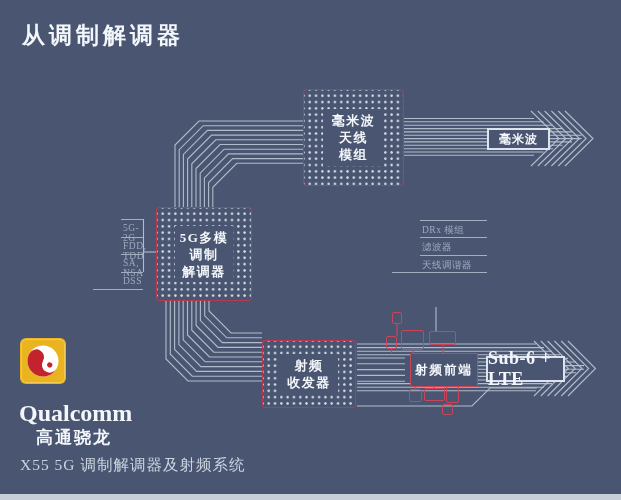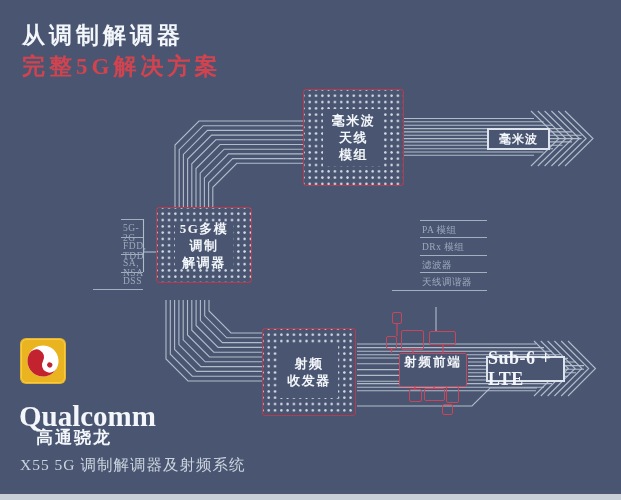--- a/index.html
+++ b/index.html
@@ -17,45 +17,45 @@
   
   .chip{position:absolute;z-index:2;box-sizing:border-box;border:1.6px solid var(--red);border-radius:3px;
         background-color:var(--bg);
         background-image:radial-gradient(circle, rgba(216,223,234,.95) 1px, rgba(0,0,0,0) 1.45px);
         background-size:6.3px 6.3px;background-position:2.6px 2.6px;}
   .chip .cover{position:absolute;left:19%;right:19%;top:20%;bottom:20%;background:var(--bg);
         display:flex;align-items:center;justify-content:center;}
   .chip .cover span{white-space:pre-line;text-align:center;color:var(--white);font-weight:bold;
         font-size:13px;line-height:17px;letter-spacing:1.5px;}
   #chip-mmwave{left:303px;top:89px;width:101px;height:97px;}
-  #chip-modem {left:156px;top:207px;width:96px;height:76px;}
-  #chip-xcvr  {left:262px;top:328px;width:94px;height:88px;}
+  #chip-modem {left:156px;top:207px;width:96px;height:94px;}
+  #chip-xcvr  {left:262px;top:340px;width:94px;height:68px;}
   
   .rfbox{position:absolute;z-index:2;box-sizing:border-box;border:1.4px solid var(--cred);border-radius:2px;}
-  #rffe-main{left:399px;top:353px;width:68px;height:34px;background:var(--bg);
-        display:flex;justify-content:center;}
+  #rffe-main{left:410px;top:353px;width:68px;height:34px;background:var(--bg);
+        display:flex;align-items:center;justify-content:center;}
   #rffe-main span{color:var(--white);font-weight:bold;font-size:12.5px;letter-spacing:2px;}
   
   .flowlabel{position:absolute;z-index:3;box-sizing:border-box;background:var(--bg);
         border:2px solid #dde4ee;color:var(--white);font-weight:bold;
         display:flex;align-items:center;justify-content:center;}
   #lbl-mmwave{left:487px;top:128px;width:63px;height:22px;font-size:12px;letter-spacing:1px;}
   #lbl-sub6 {left:486px;top:356px;width:79px;height:26px;font-size:18px;letter-spacing:.5px;}
   
   .lrows{position:absolute;z-index:2;border-bottom:1px solid rgba(186,196,211,.8);}
   .lrow{box-sizing:border-box;border-top:1px solid rgba(186,196,211,.8);color:var(--gray);
         font-size:9.5px;letter-spacing:.5px;padding:3px 0 0 2px;margin-left:28px;}
   #left-labels{left:93px;top:219px;width:50px;}
   #left-labels .lrow{height:17.5px;}
   #right-labels{left:392px;top:220px;width:95px;}
   #right-labels .lrow{height:17.4px;}
   
   .logo{position:absolute;left:20px;top:338px;width:46px;height:46px;z-index:2;}
   .wordmark{position:absolute;left:19px;top:400px;z-index:2;color:var(--white);
-        font-weight:bold;font-size:29px;letter-spacing:0;}
+        font-weight:bold;font-size:24px;letter-spacing:0;}
   .cnname{position:absolute;left:36px;top:426px;z-index:2;color:var(--white);
         font-weight:bold;font-size:17px;letter-spacing:2px;}
   .product{position:absolute;left:20px;top:455px;z-index:2;color:#ccd4e0;
         font-size:15.5px;letter-spacing:1px;}
   .strip{position:absolute;left:0;bottom:0;width:100%;height:6px;background:var(--strip);z-index:4;}
 </style>
 </head>
 <body>
 
 <div class="canvas">
@@ -133,21 +133,20 @@
       <line stroke="#c9455a" fill="none" stroke-width="1.2" x1="391.5" y1="349" x2="391.5" y2="353"></line>
       <line stroke="#c9455a" fill="none" stroke-width="1.2" x1="413" y1="350" x2="413" y2="353"></line>
       <line stroke="#c9455a" fill="none" stroke-width="1.2" x1="443" y1="345" x2="443" y2="353"></line>
       <line stroke="#c9455a" fill="none" stroke-width="1.2" x1="415" y1="387" x2="415" y2="389"></line>
       <line stroke="#c9455a" fill="none" stroke-width="1.2" x1="434" y1="387" x2="434" y2="388"></line>
       <line stroke="#c9455a" fill="none" stroke-width="1.2" x1="452" y1="387" x2="452" y2="386"></line>
     </svg>
 
   <div class="title">
     <div class="t1">从调制解调器</div>
-    <div class="t3">完整5G解决方案</div>
   </div>
 
   <div class="chip" id="chip-mmwave">
     <div class="cover">
       <span>毫米波
 天线
 模组</span>
     </div>
   </div>
   <div class="chip" id="chip-modem">
@@ -179,21 +178,20 @@
   <div class="flowlabel" id="lbl-mmwave">毫米波</div>
   <div class="flowlabel" id="lbl-sub6">Sub-6 + LTE</div>
 
   <div class="lrows" id="left-labels">
       <div class="lrow">5G-2G</div>
       <div class="lrow">FDD, TDD</div>
       <div class="lrow">SA, NSA</div>
       <div class="lrow">DSS</div>
     </div>
   <div class="lrows" id="right-labels">
-      <div class="lrow">PA 模组</div>
       <div class="lrow">DRx 模组</div>
       <div class="lrow">滤波器</div>
       <div class="lrow">天线调谐器</div>
     </div>
 
   <svg class="logo" viewBox="0 0 46 46">
     <rect x="0" y="0" width="46" height="46" rx="6" fill="#e9b41f"></rect>
     <rect x="1.5" y="1.5" width="43" height="43" rx="5" fill="none" stroke="#f6d878" stroke-width="1" opacity="0.6"></rect>
     <g transform="rotate(120 23 23)">
       <circle cx="23" cy="23" r="15.5" fill="#ffffff"></circle>

